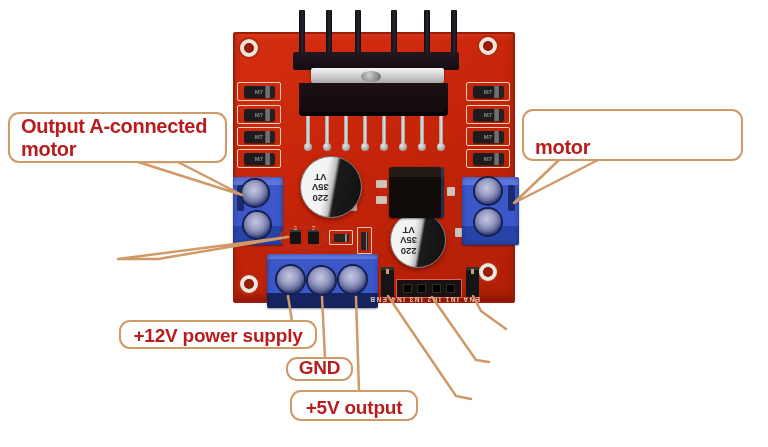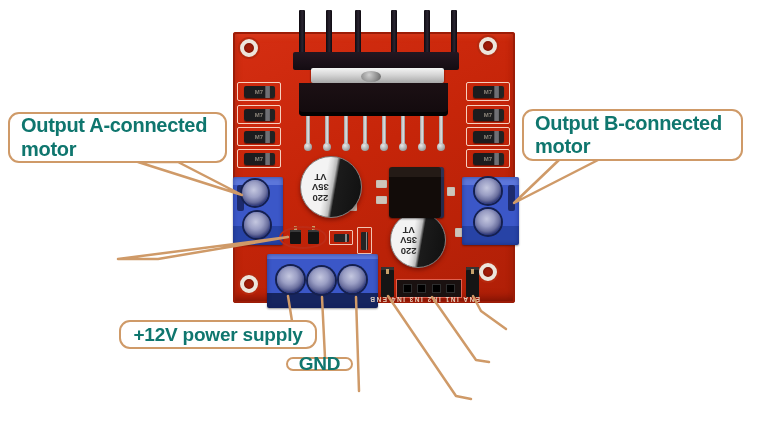--- a/index.html
+++ b/index.html
@@ -78,21 +78,21 @@
   .vjumper { position:absolute; width:13px; height:30px; background:#151515; border-radius:1px; box-shadow:inset 0 3px 0 #333; }
   .vjumper::before { content:""; position:absolute; left:5px; top:2px; width:3px; height:5px; background:#c6a16a; }
   .lheader { position:absolute; left:163px; top:247px; width:66px; height:19px; background:#1a1110;
              border:1px solid #e0604f; display:flex; justify-content:space-evenly; align-items:center; }
   .lhole { width:9px; height:9px; background:#000; border:1px solid #2e2e2e; }
   .silk { position:absolute; left:143px; top:264px; width:104px; transform:rotate(180deg);
           font-size:6.5px; font-weight:bold; color:#f0ddc9; letter-spacing:1.5px; white-space:nowrap; opacity:.9; }
 
   
   .callout { position:absolute; z-index:10; background:#fff; border:2.5px solid #cf9a68; border-radius:11px;
-             display:flex; flex-direction:column; justify-content:center; color:#0f766e; font-weight:bold; }
+             display:flex; flex-direction:column; justify-content:flex-end; color:#b91c1c; font-weight:bold; }
   .single { align-items:center; font-size:19px; letter-spacing:-0.2px; }
   .two-line { padding-left:11px; font-size:20px; line-height:1.16; letter-spacing:-0.3px; }
 
   .leaders { position:absolute; left:0; top:0; z-index:5; pointer-events:none; }
 </style>
 </head>
 <body>
 
 <div class="stage">
 
@@ -224,30 +224,32 @@
       <path d="M473,296 L481,311 L506,329"></path>
     </g>
   </svg>
 
   <div class="callout two-line" style="left:8px; top:112px; width:219px; height:51px;">
     <div>Output A-connected</div>
     <div>motor</div>
   </div>
 
   <div class="callout two-line" style="left:522px; top:109px; width:221px; height:52px;">
-    <div>Output B-connected</div>
     <div>motor</div>
   </div>
 
 
   <div class="callout single" style="left:119px; top:320px; width:198px; height:29px;">
     <div>+12V power supply</div>
   </div>
 
-  <div class="callout single" style="left:286px; top:357px; width:67px; height:14px;">
+  <div class="callout single" style="left:286px; top:357px; width:67px; height:24px;">
     <div>GND</div>
   </div>
 
+  <div class="callout single" style="left:290px; top:390px; width:128px; height:31px;">
+    <div>+5V output</div>
+  </div>
 
 
 
 
 </div>
 
 </body></html>

